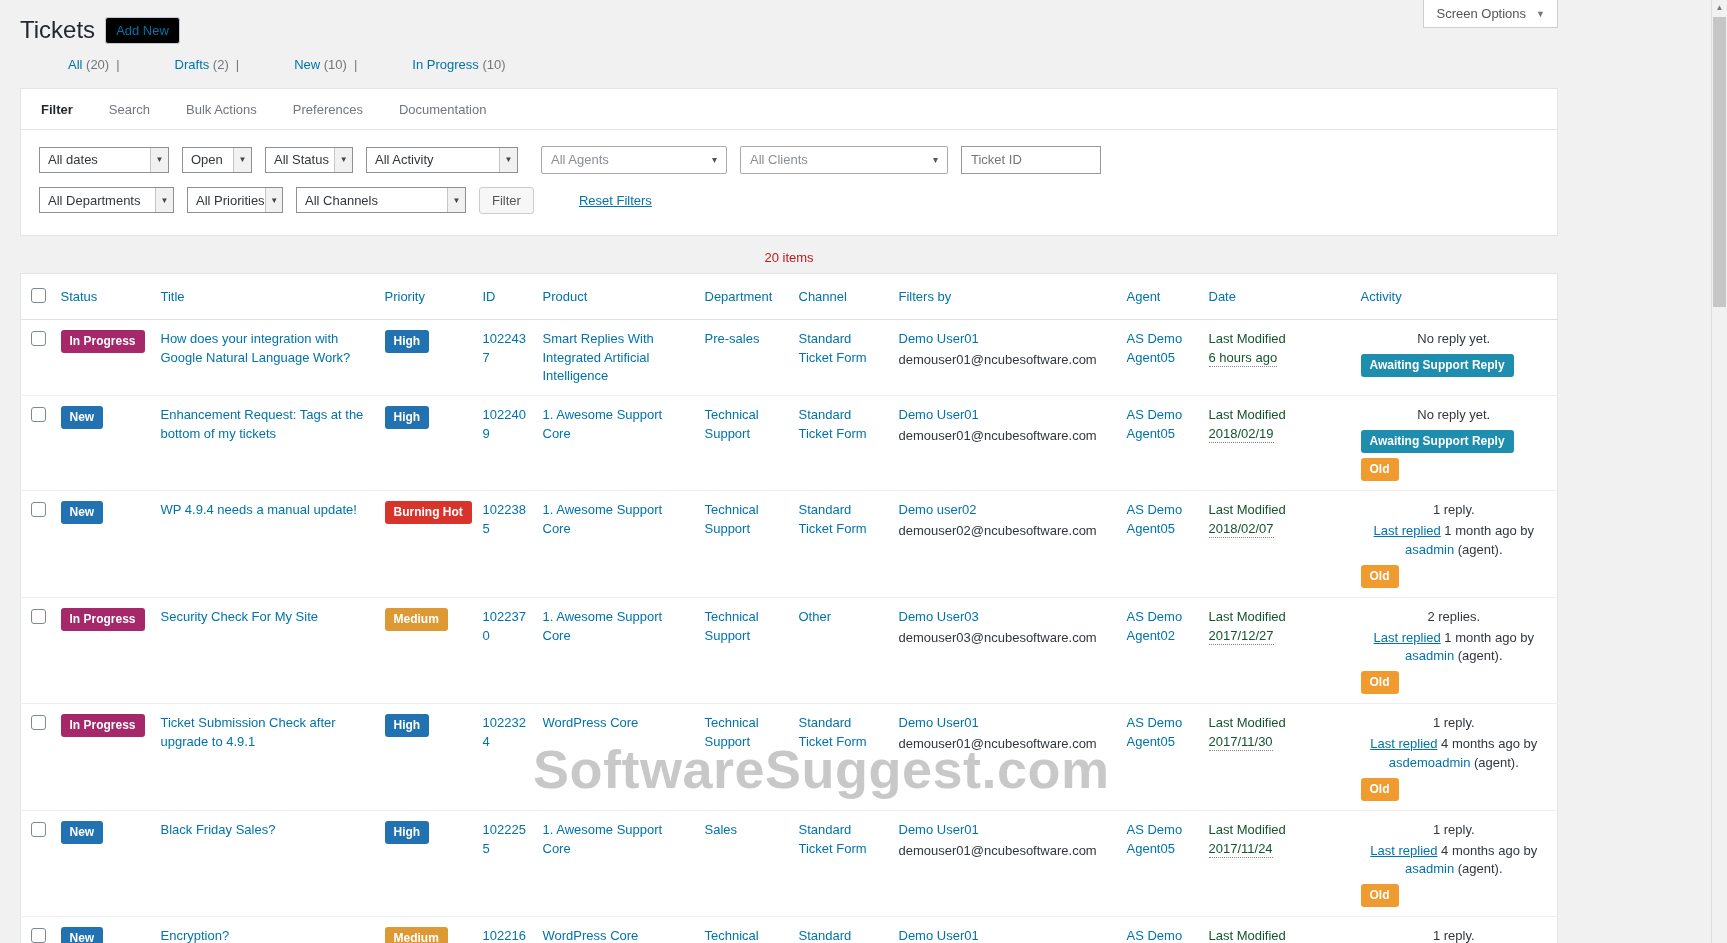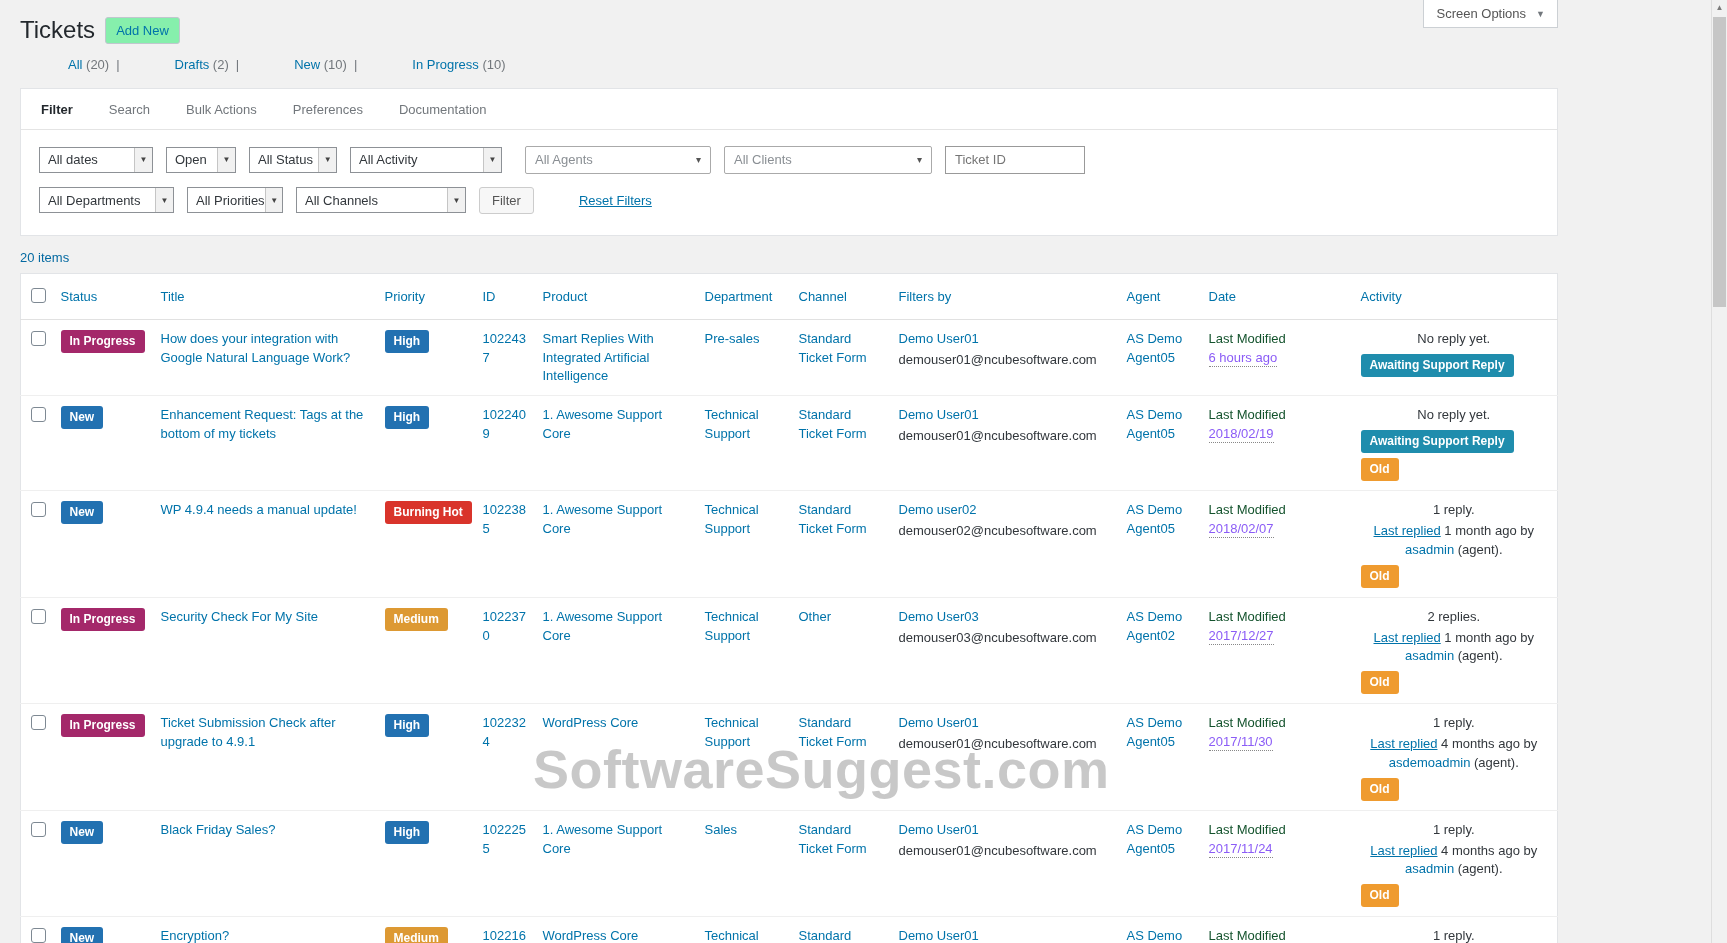--- a/index.html
+++ b/index.html
@@ -24,21 +24,21 @@
     background: #fff; border: 1px solid #ccd0d4; border-top: none;
     padding: 6px 12px; color: #555; font-size: 13px; z-index: 20; cursor: pointer;
   }
   .screen-options .so-arrow { font-size: 9px; color: #72777c; }
 
   
   .title-row { display: flex; align-items: center; gap: 10px; padding-top: 16px; }
   .page-title { font-size: 24px; font-weight: 400; color: #23282d; margin: 0; line-height: 1.2; }
   .add-new {
     padding: 5px 10px; border: 1px solid #c0c7ce; border-radius: 3px;
-    background: #86efac; color: #0073aa; font-size: 13px;
+    background: #000000; color: #0073aa; font-size: 13px;
   }
 
   
   .subsubsub { list-style: none; margin: 12px 0 0; padding: 0; display: flex; align-items: center; font-size: 13px; }
   .sub-item { display: flex; align-items: center; }
   .sub-label { color: #0073aa; margin-left: 48px; }
   .sub-count { color: #72777c; }
   .sub-sep { color: #72777c; margin: 0 7px; }
 
   
@@ -52,21 +52,21 @@
 
   .wp-select {
     display: inline-flex; align-items: center; justify-content: space-between;
     height: 26px; border: 1px solid #8d9196; background: #fff; color: #32373c; cursor: pointer;
   }
   .sel-text { padding: 0 6px 0 8px; white-space: nowrap; overflow: hidden; }
   .sel-arrow {
     width: 18px; align-self: stretch; display: flex; align-items: center; justify-content: center;
     font-size: 8px; color: #444; border-left: 1px solid #c5c5c5; background: #f1f1f1;
   }
-  [data-name="select-all-dates"]       { width: 114px; text-align: right; }
+  [data-name="select-all-dates"]       { width: 130px; text-align: right; }
   [data-name="select-open"]            { width: 70px;  }
   [data-name="select-all-status"]      { width: 88px;  }
   [data-name="select-all-activity"]    { width: 152px; gap: 48px; }
   [data-name="select-all-departments"] { width: 135px; }
   [data-name="select-all-priorities"]  { width: 96px; }
   [data-name="select-all-channels"]    { width: 170px; }
 
   .s2 {
     display: inline-flex; align-items: center; justify-content: space-between;
     height: 28px; border: 1px solid #aaa; border-radius: 2px; background: #fff;
@@ -83,21 +83,21 @@
   .ticket-input::placeholder { color: #757575; }
 
   .button {
     height: 27px; padding: 0 12px; border: 1px solid #ccc; border-radius: 3px;
     background: #f7f7f7; color: #555; font-size: 13px; cursor: pointer;
     font-family: "Liberation Sans", sans-serif;
   }
   .reset-link { text-decoration: underline; margin-left: 32px; }
 
   
-  .items-count { text-align: left; color: #0369a1; margin: 14px 0 8px; }
+  .items-count { text-align: center; color: #b91c1c; margin: 14px 0 8px; }
 
   
   .tickets-table {
     width: 100%; border-collapse: collapse; background: #fff;
     border: 1px solid #e2e4e7; table-layout: fixed;
   }
   thead th {
     border-bottom: 1px solid #e1e1e1; text-align: left; font-weight: 400;
     padding: 13px 10px 13px 2px; font-size: 13px;
   }
@@ -109,21 +109,21 @@
   input.cb {
     appearance: none; -webkit-appearance: none; width: 15px; height: 15px;
     border: 1px solid #7e8993; border-radius: 3px; background: #fff; margin: 1px 0 0; cursor: pointer;
   }
   .badge {
     display: inline-block; padding: 4px 9px; border-radius: 3px; color: #fff;
     font-weight: bold; font-size: 12px; line-height: 1.25; white-space: nowrap;
   }
   .email { color: #32373c; margin-top: 2px; }
   .date-label { color: #14532d; }
-  .date-value { border-bottom: 1px dotted #888; padding-bottom: 1px; color: #8b5cf6; cursor: help; }
+  .date-value { border-bottom: 1px dotted #888; padding-bottom: 1px; color: #14532d; cursor: help; }
   .act-line { margin-bottom: 2px; text-align: center; }
   .act-link { text-decoration: underline; }
   .act-badges { margin-top: 5px; display: flex; gap: 5px; flex-wrap: wrap; }
 
   
   .watermark {
     position: absolute; left: 533px; top: 738px; z-index: 5;
     font-size: 54px; font-weight: bold; letter-spacing: 0.5px;
     color: #7d7d7d; opacity: 0.42; pointer-events: none; white-space: nowrap;
   }

